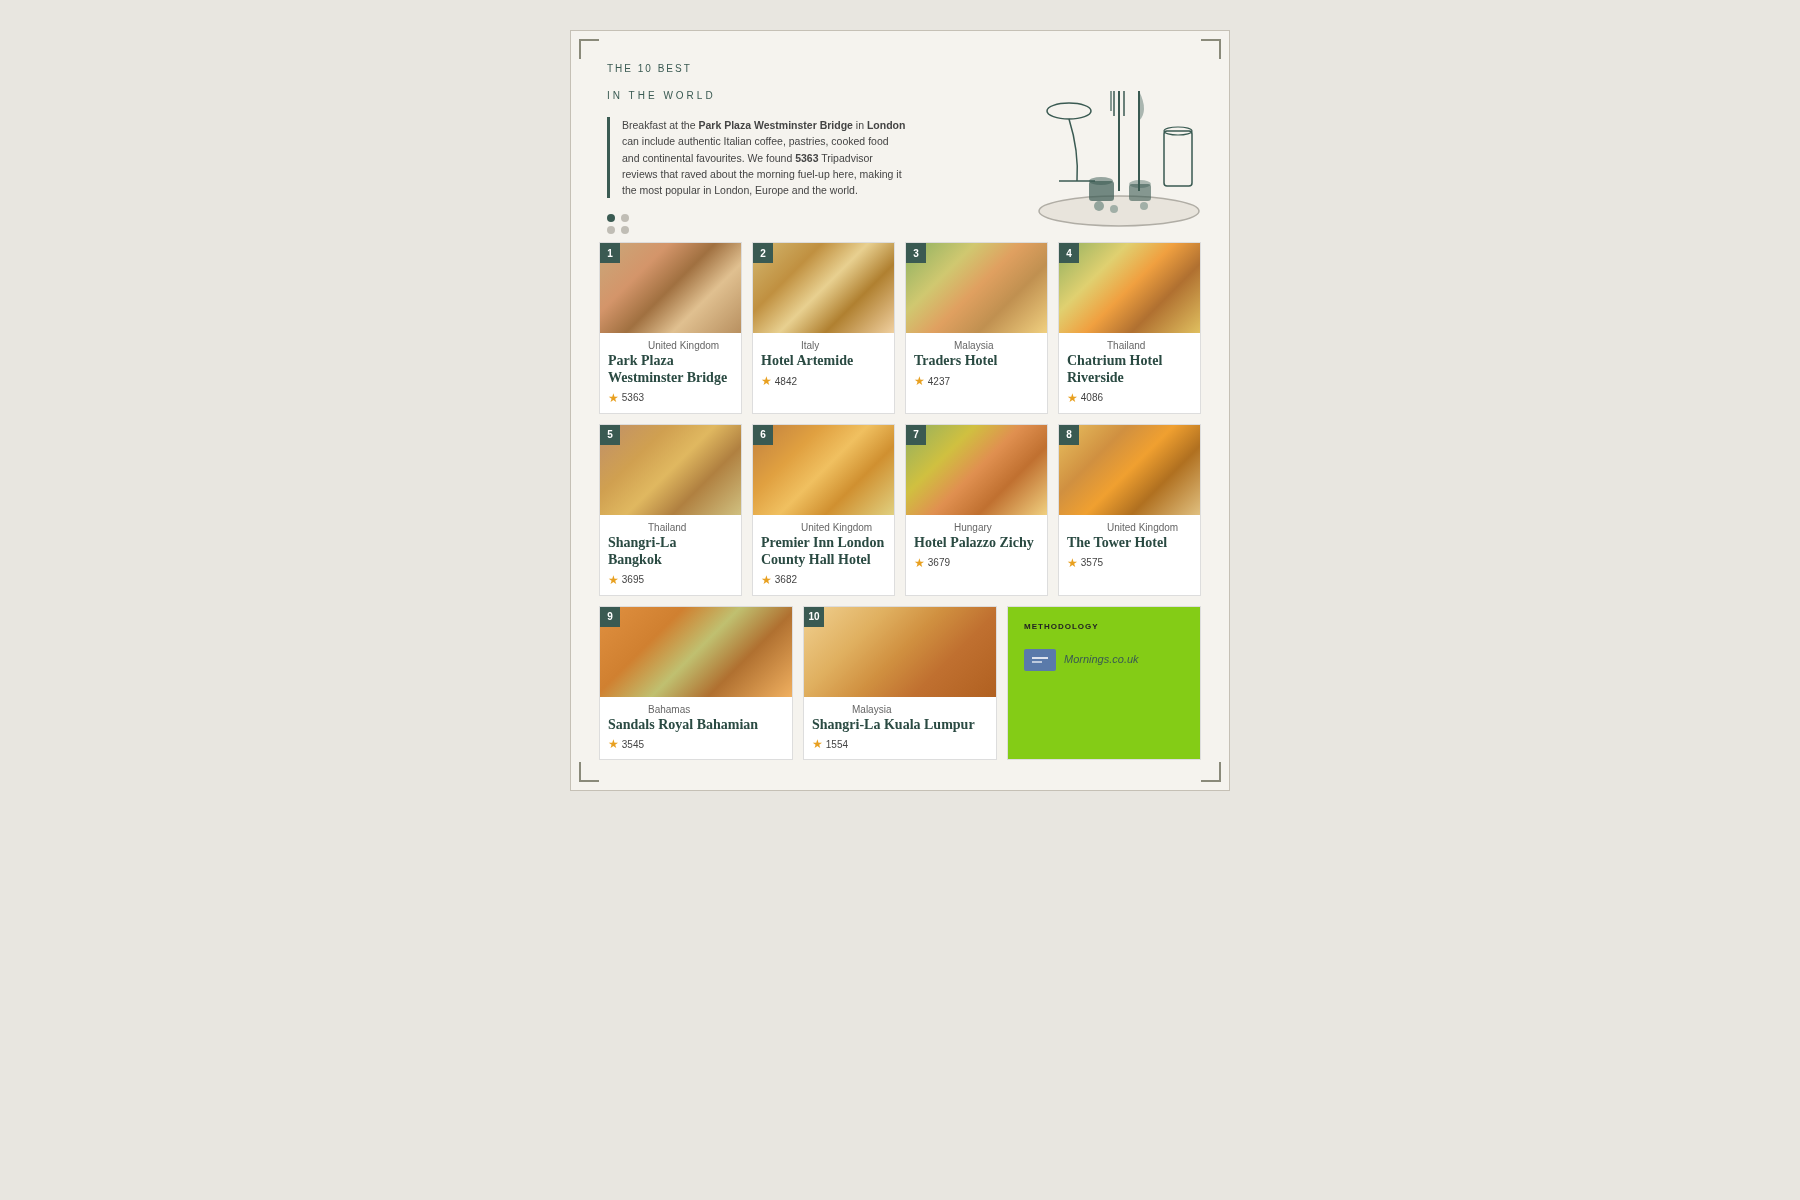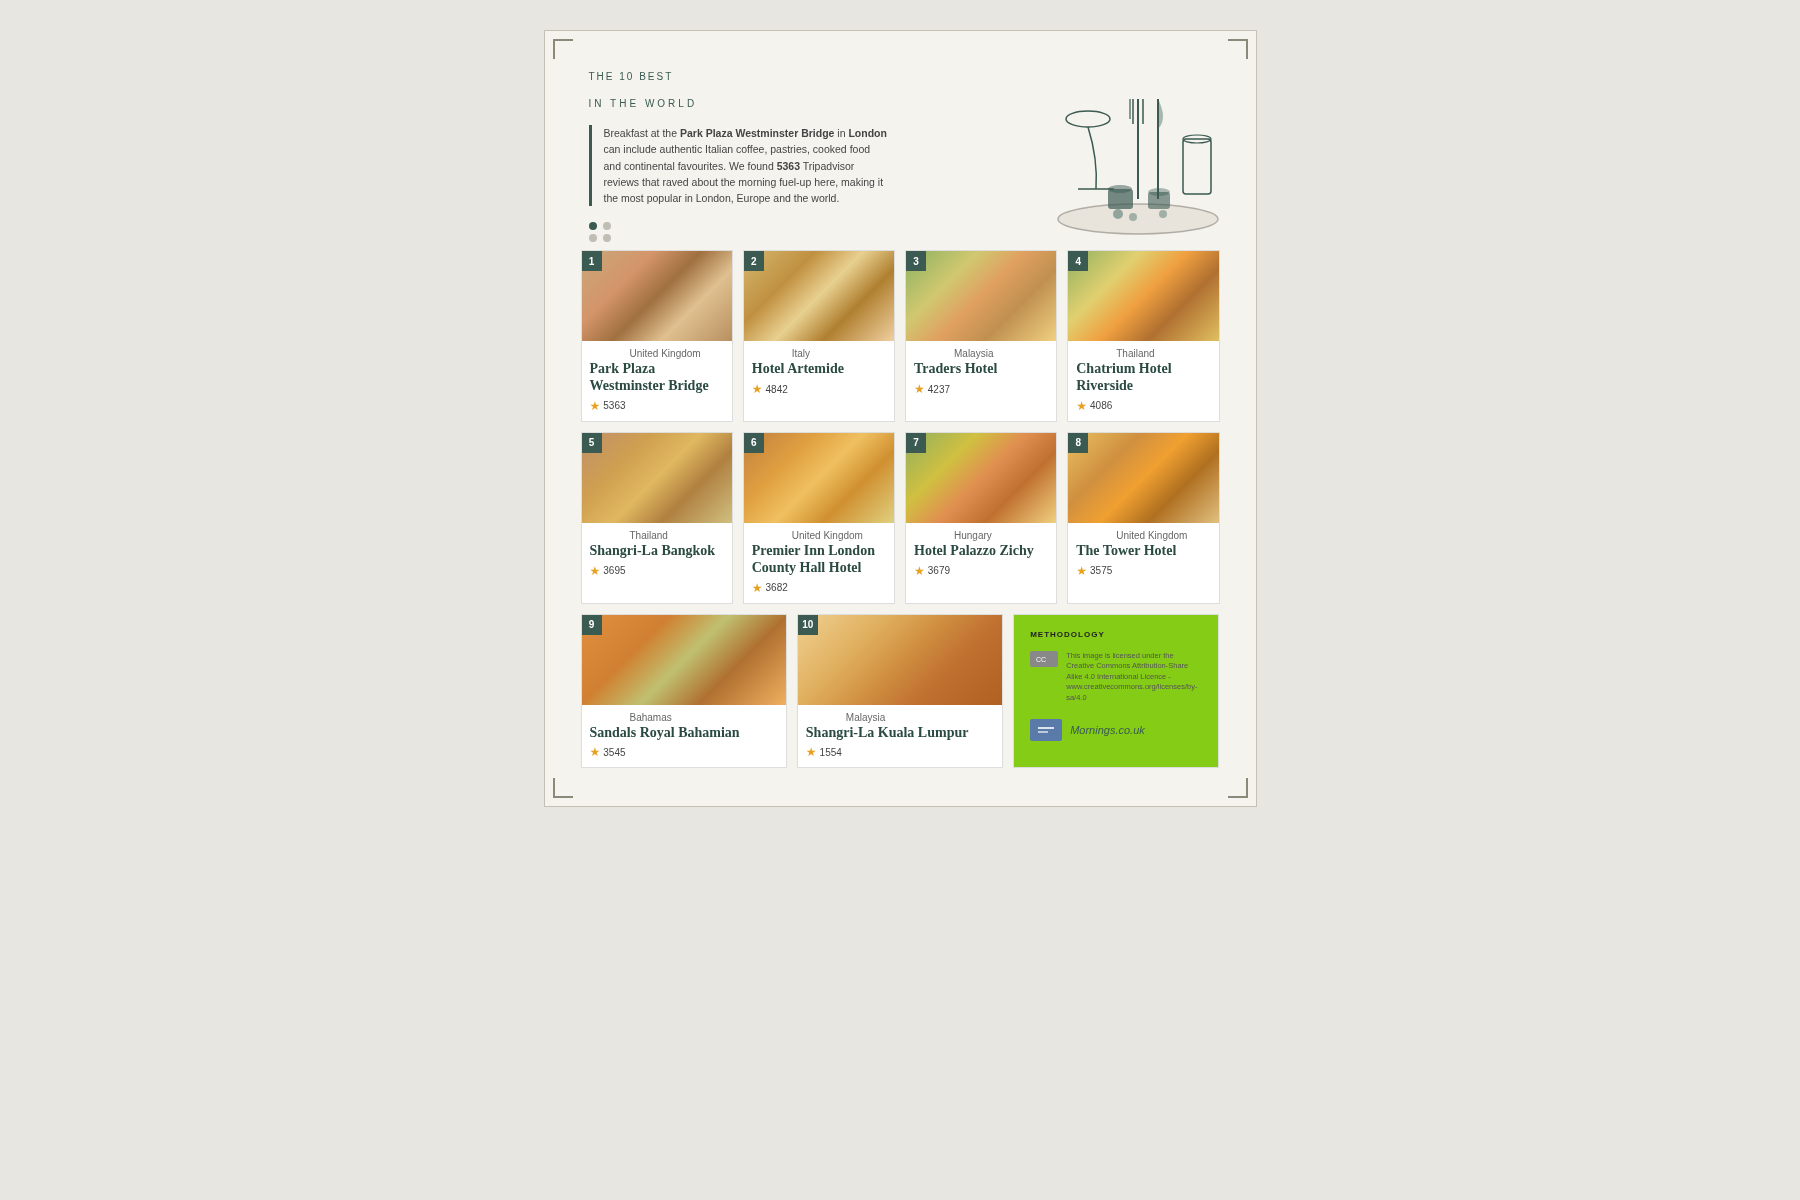--- a/index.html
+++ b/index.html
@@ -7,23 +7,23 @@
       background: #e8e6e0;
       display: flex;
       justify-content: center;
       align-items: flex-start;
       min-height: 1200px;
       font-family: Georgia, 'Times New Roman', serif;
       padding: 30px;
     }
     .poster {
       background: #f5f3ee;
-      width: 713px;
+      width: 660px;
       border: 1.5px solid #c5c0b5;
-      padding: 8px;
+      padding: 0;
       position: relative;
     }
     .header-section {
       padding: 32px 36px 16px 36px;
       position: relative;
     }
     .the-10-best {
       font-family: Arial, sans-serif;
       font-size: 10px;
       letter-spacing: 2px;
@@ -443,31 +443,20 @@
           <div class="card-name">Shangri-La Kuala Lumpur</div>
           <div class="card-reviews">
             <span class="star">★</span>
             <span>1554</span>
           </div>
         </div>
       </div>
 
       <div class="methodology-box" style="border: 1px solid #ddd;">
         <div class="methodology-title">METHODOLOGY</div>
-        <div class="cc-row">
-          <div class="cc-icon">
-            <svg width="20" height="12" viewBox="0 0 20 12">
-              <rect width="20" height="12" rx="2" fill="#888"></rect>
-              <text x="2" y="9" fill="white" font-size="7" font-family="Arial">CC</text>
-            </svg>
-          </div>
-          <div class="cc-text">
-            This image is licensed under the Creative Commons Attribution-Share Alike 4.0 International Licence - www.creativecommons.org/licenses/by-sa/4.0
-          </div>
-        </div>
         <div class="mornings-row">
           <div class="mornings-icon">
             <svg width="22" height="16" viewBox="0 0 22 16">
               <rect width="22" height="16" rx="2" fill="#5a7aaa"></rect>
               <rect x="3" y="5" width="16" height="2" fill="white" opacity="0.8"></rect>
               <rect x="3" y="9" width="10" height="2" fill="white" opacity="0.6"></rect>
             </svg>
           </div>
           <div class="mornings-text">Mornings.co.uk</div>
         </div>

